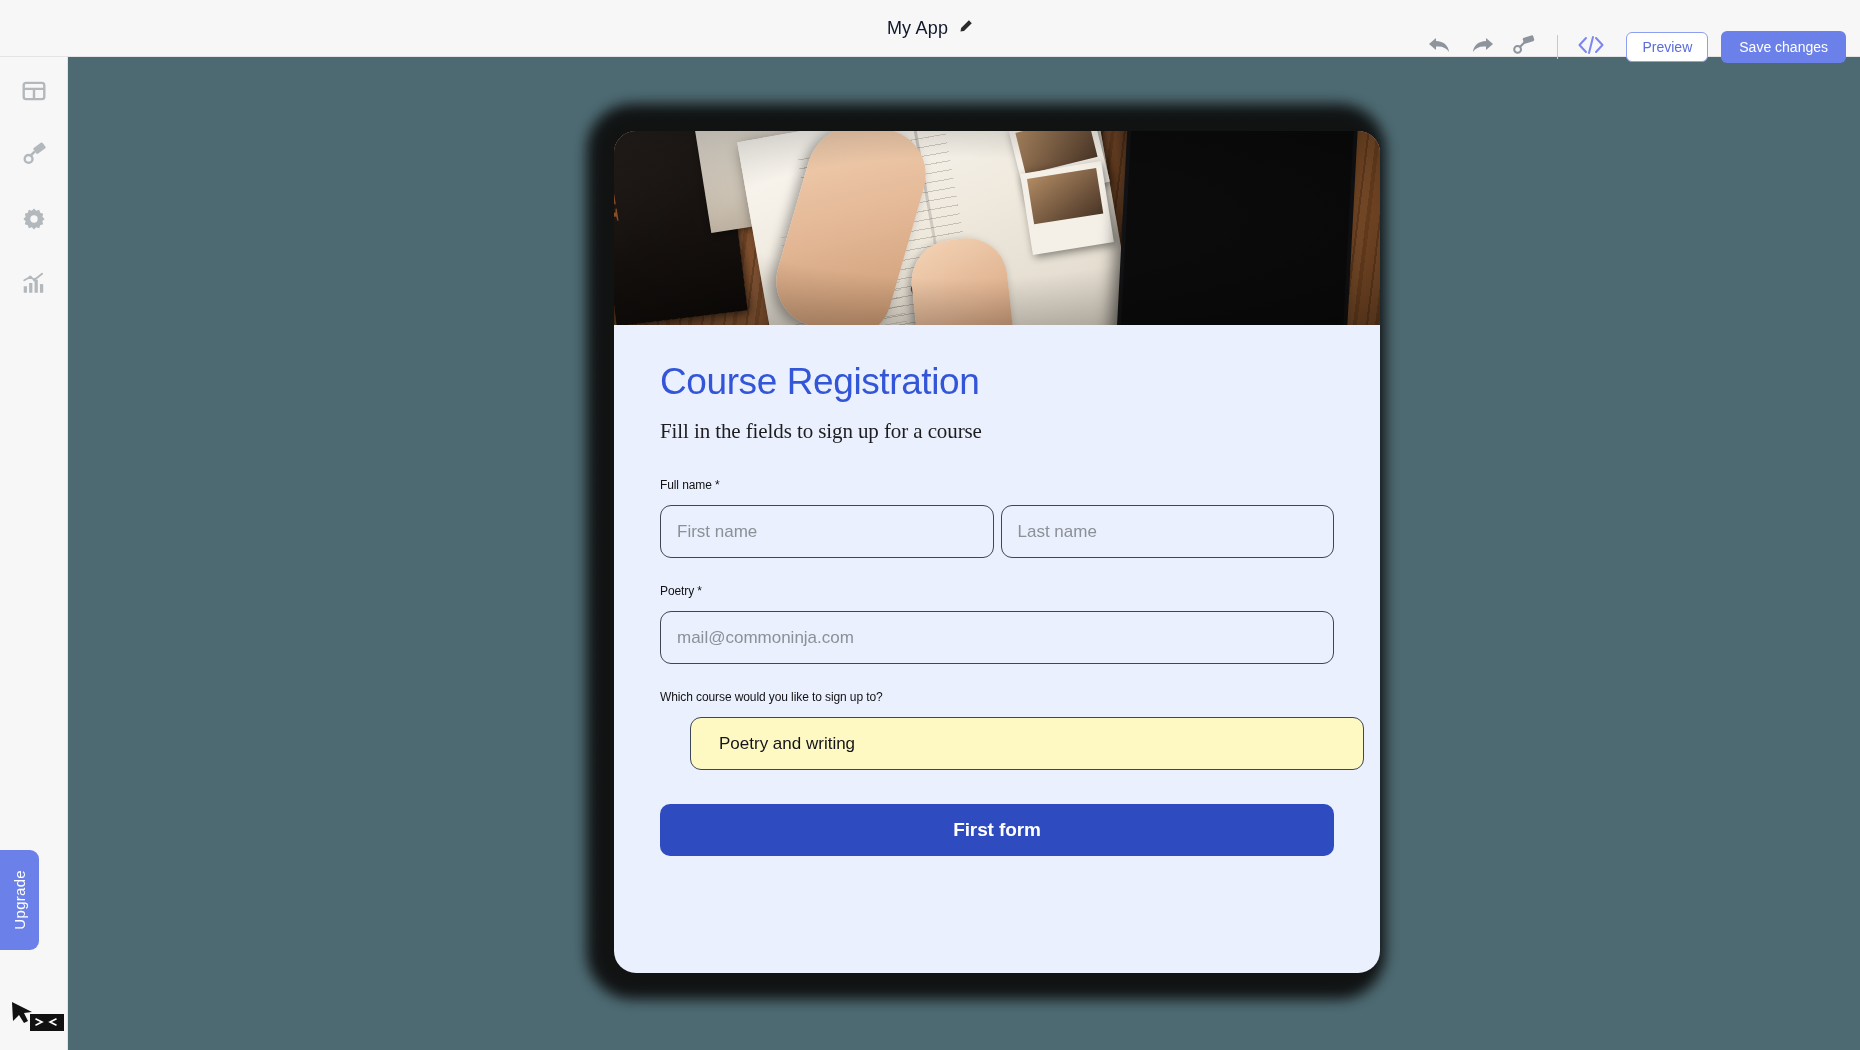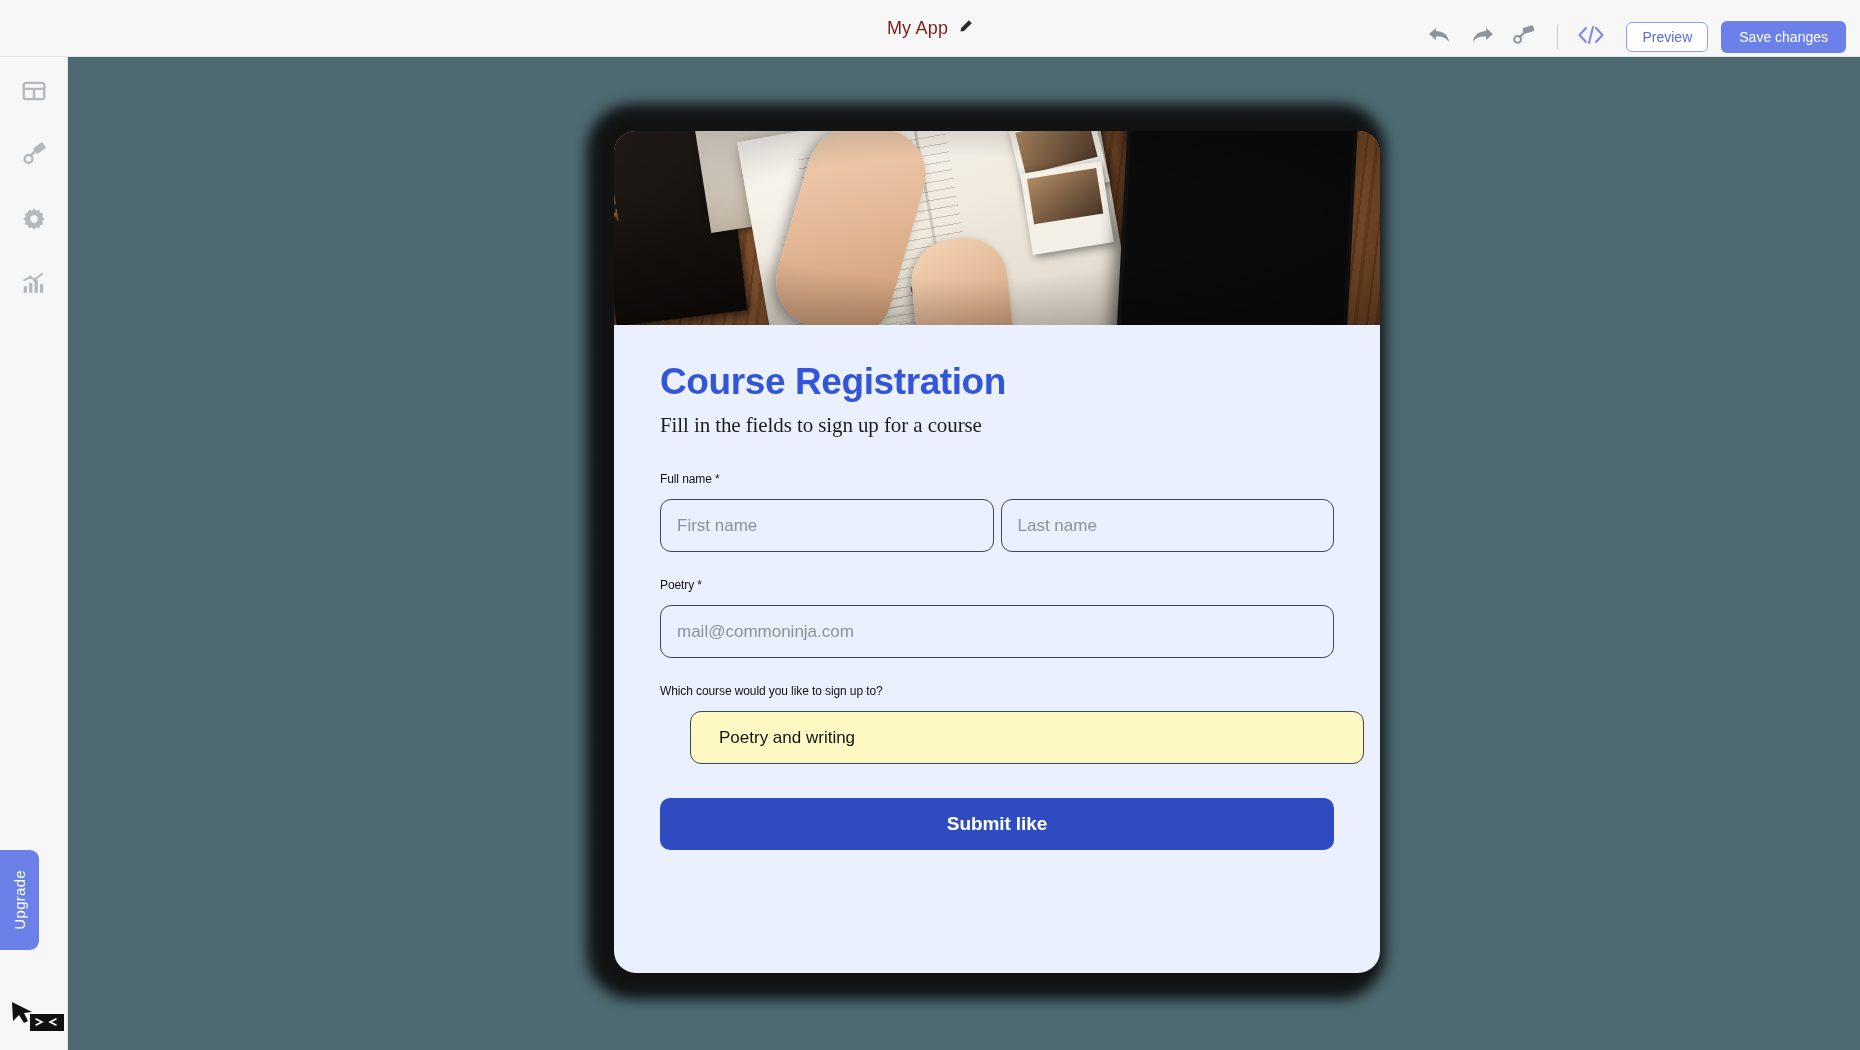--- a/index.html
+++ b/index.html
@@ -54,29 +54,29 @@
     left: 0; right: 0;
     top: 0; height: 57px;
     display: flex;
     align-items: center;
     justify-content: center;
     gap: 10px;
     pointer-events: none;
   }
   .appname {
     font-size: 18px;
-    color: #7f1d1d;
+    color: #0f172a;
     letter-spacing: .2px;
     pointer-events: auto;
   }
   .pencil { pointer-events: auto; display: block; cursor: pointer; }
 
   .tools {
     position: absolute;
-    right: 14px; top: 8px;
+    right: 14px; top: 18px;
     height: 57px;
     display: flex;
     align-items: center;
     gap: 0px;
   }
   .tool-btn {
     width: 42px; height: 42px;
     display: flex; align-items: center; justify-content: center;
     cursor: pointer;
     background: none; border: none;
@@ -336,24 +336,24 @@
     background: radial-gradient(ellipse at 45% 45%, rgba(0,0,0,0) 40%, rgba(0,0,0,.38) 100%);
     pointer-events: none;
   }
 
   
   .form-body {
     padding: 36px 46px 40px 46px;
   }
   .form-title {
     font-size: 37px;
-    font-weight: bold;
+    font-weight: normal;
     color: #3355d8;
     letter-spacing: -.4px;
-    margin-bottom: 10px;
+    margin-bottom: 16px;
   }
   .form-sub {
     font-size: 21px;
     color: #1d1d1f;
     margin-bottom: 34px;
     letter-spacing: -.1px;
     font-family: Liberation Serif, serif;
   }
   .field-label {
     font-size: 12px;
@@ -571,16 +571,16 @@
         <input class="inp" type="text" placeholder="mail@commoninja.com" style="">
       </div>
 
       <div class="field-label">Which course would you like to sign up to?</div>
       <div class="block">
         <div class="select-box">
           <span>Poetry and writing</span>
         </div>
       </div>
 
-      <button class="submit">Submit like</button>
+      <button class="submit">First form</button>
     </div>
   </div>
 </div>
 
 </body></html>

